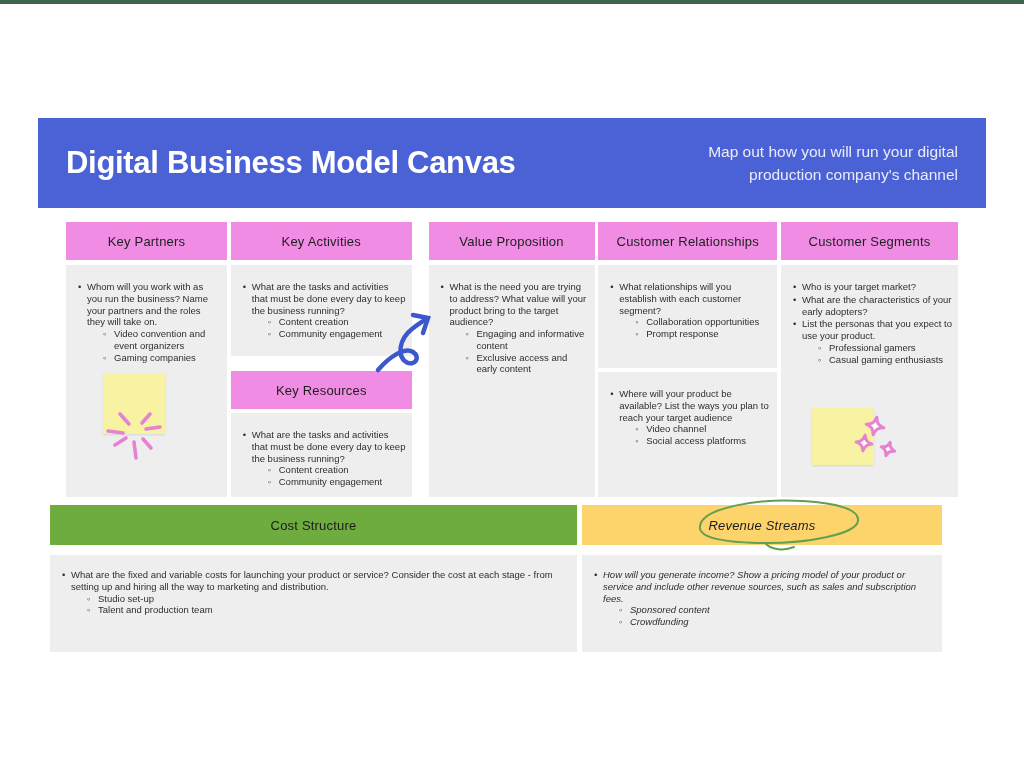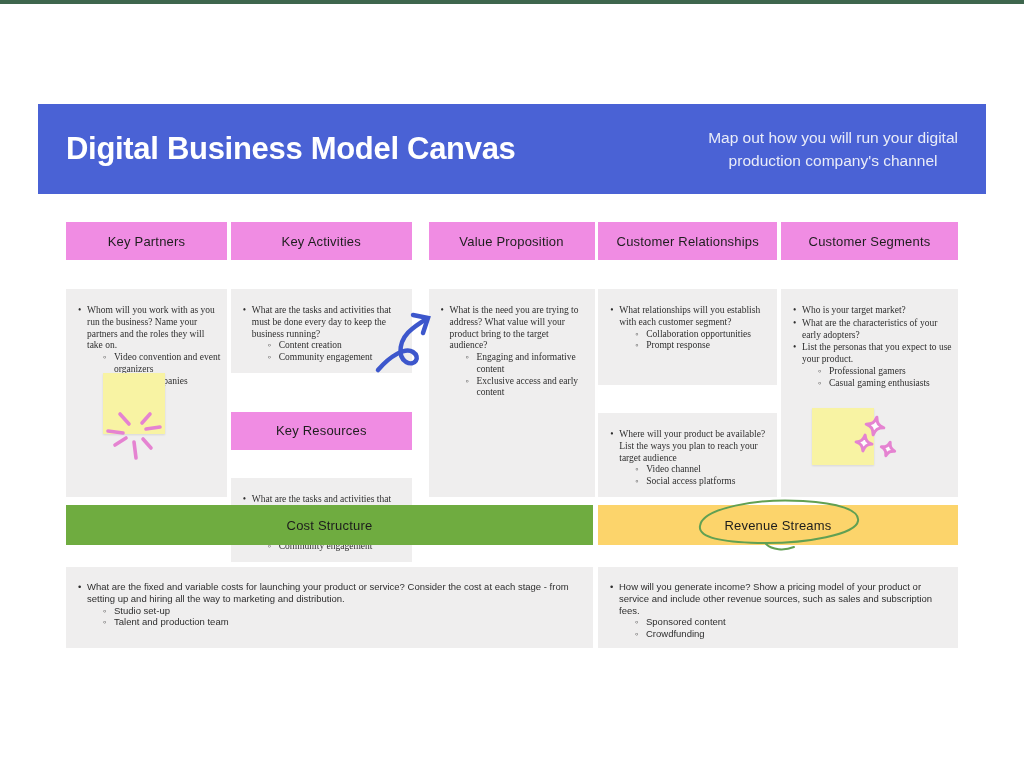--- a/index.html
+++ b/index.html
@@ -5,57 +5,57 @@
   * { margin:0; padding:0; box-sizing:border-box; }
   html,body { width:1024px; height:769px; }
   body {
     position:relative; background:#ffffff; overflow:hidden;
     font-family:"Liberation Sans","DejaVu Sans",sans-serif;
     color:var(--text_dark,#2e2e2e);
   }
   .top-line { position:absolute; top:0; left:0; width:100%; height:4px; background:var(--topline,#3e664d); }
 
   .banner {
-    position:absolute; left:38px; top:104px; width:948px; height:90px;
+    position:absolute; left:38px; top:118px; width:948px; height:90px;
     background:var(--banner_blue,#4a62d5);
     display:flex; align-items:center; justify-content:space-between;
     padding:0 28px;
   }
   .banner h1 { color:#ffffff; font-size:31px; font-weight:700; letter-spacing:-0.3px; white-space:nowrap; }
-  .banner .subtitle { color:#e9ecf8; font-size:15.5px; line-height:1.5; text-align:center; }
+  .banner .subtitle { color:#e9ecf8; font-size:15.5px; line-height:1.5; text-align:right; }
 
   .canvas { position:absolute; left:66px; top:222px; width:892px; display:flex; justify-content:space-between; }
-  .col { display:flex; flex-direction:column; height:275px;gap:24px; }
+  .col { display:flex; flex-direction:column; height:275px; }
   .c1{width:161px;} .c2{width:181px;justify-content:space-between;} .c3{width:179px;padding-left:13px;} .c4{width:179px;} .c5{width:177px;}
 
   .hdr {
     flex:none; height:38px; background:var(--pink,#f08ce3);
     display:flex; align-items:center; justify-content:center;
     font-size:13px; color:#1e1e1e; letter-spacing:0.2px; text-align:center;
   }
   .gap4 { margin-top:15px; }
-  .box { background:var(--box_gray,#efeeee);font-family:Liberation Serif, serif; }
+  .box { background:var(--box_gray,#efeeee); }
   .box.tall { margin-top:5px; flex:1; }
   .box.mid  { margin-top:5px; height:103px; }
   .box.low  { margin-top:4px; flex:1; }
 
   .bullets { list-style:none; padding:16px 6px 8px 11px; font-size:9.5px; line-height:1.24; color:var(--text_dark,#2e2e2e); }
   .bullets > li { position:relative; padding-left:10px; margin-bottom:1px; }
   .bullets > li::before { content:"•"; position:absolute; left:1px; top:0; }
   .sub { list-style:none; padding-left:16px; }
   .sub > li { position:relative; padding-left:11px; }
   .sub > li::before { content:"◦"; position:absolute; left:0; top:0; }
 
-  .bottom { position:absolute; left:66px; top:505px; width:892px; display:flex; gap:5px; }
+  .bottom { position:absolute; left:50px; top:505px; width:892px; display:flex; gap:5px; }
   .bcol { display:flex; flex-direction:column; }
-  .bcol.left { width:527px; } .bcol.right { width:360px; }
+  .bcol.left { width:527px; } .bcol.right { width:360px;font-style:italic; }
   .bhdr { height:40px; display:flex; align-items:center; justify-content:center; font-size:13px; color:#1c1c1c; letter-spacing:0.2px; }
   .bhdr.green  { background:var(--green,#6fac40); }
   .bhdr.yellow { background:var(--yellow,#fcd46b); }
-  .bbox { margin-top:22px; height:81px; background:var(--box_gray,#efeeee); }
+  .bbox { margin-top:10px; height:97px; background:var(--box_gray,#efeeee); }
   .bbox .bullets { padding-top:14px; }
 
   .deco { position:absolute; pointer-events:none; z-index:5; }
   .note { position:absolute; z-index:4; background:var(--note_yellow,#f8f3a3); box-shadow:0 1px 2px rgba(0,0,0,0.10); }
 </style>
 </head>
 <body>
 
 <div class="top-line"></div>
 

